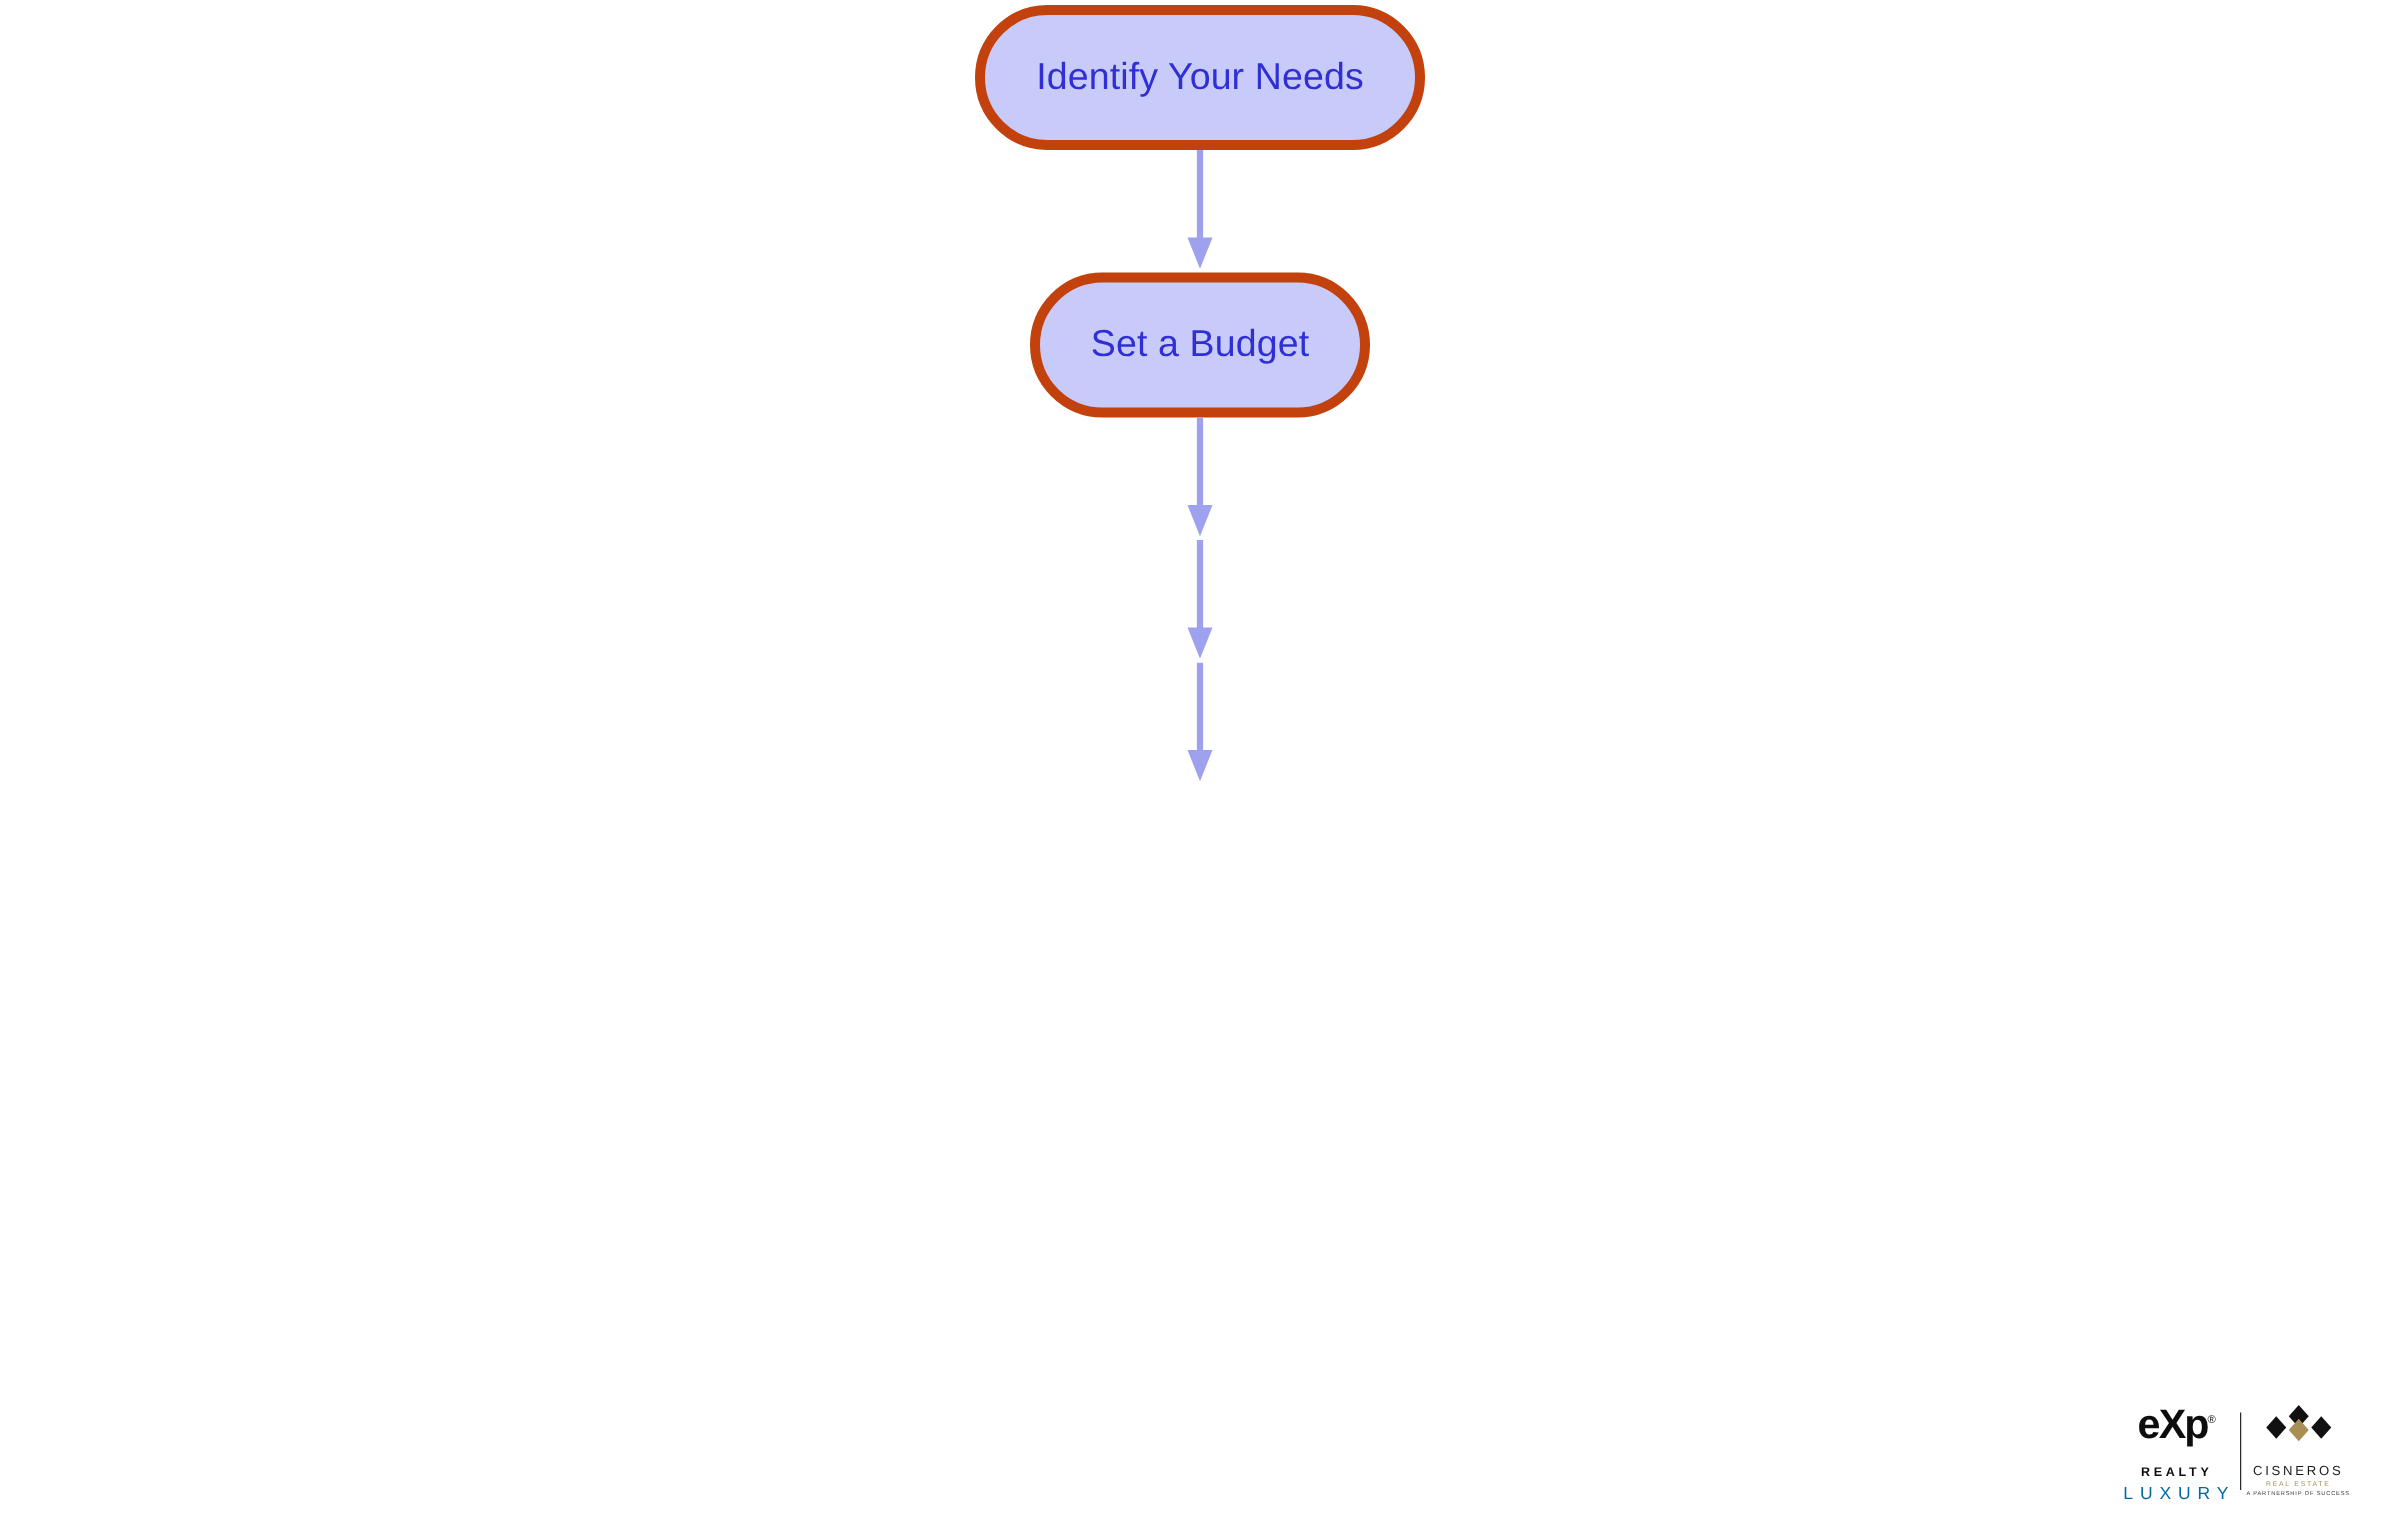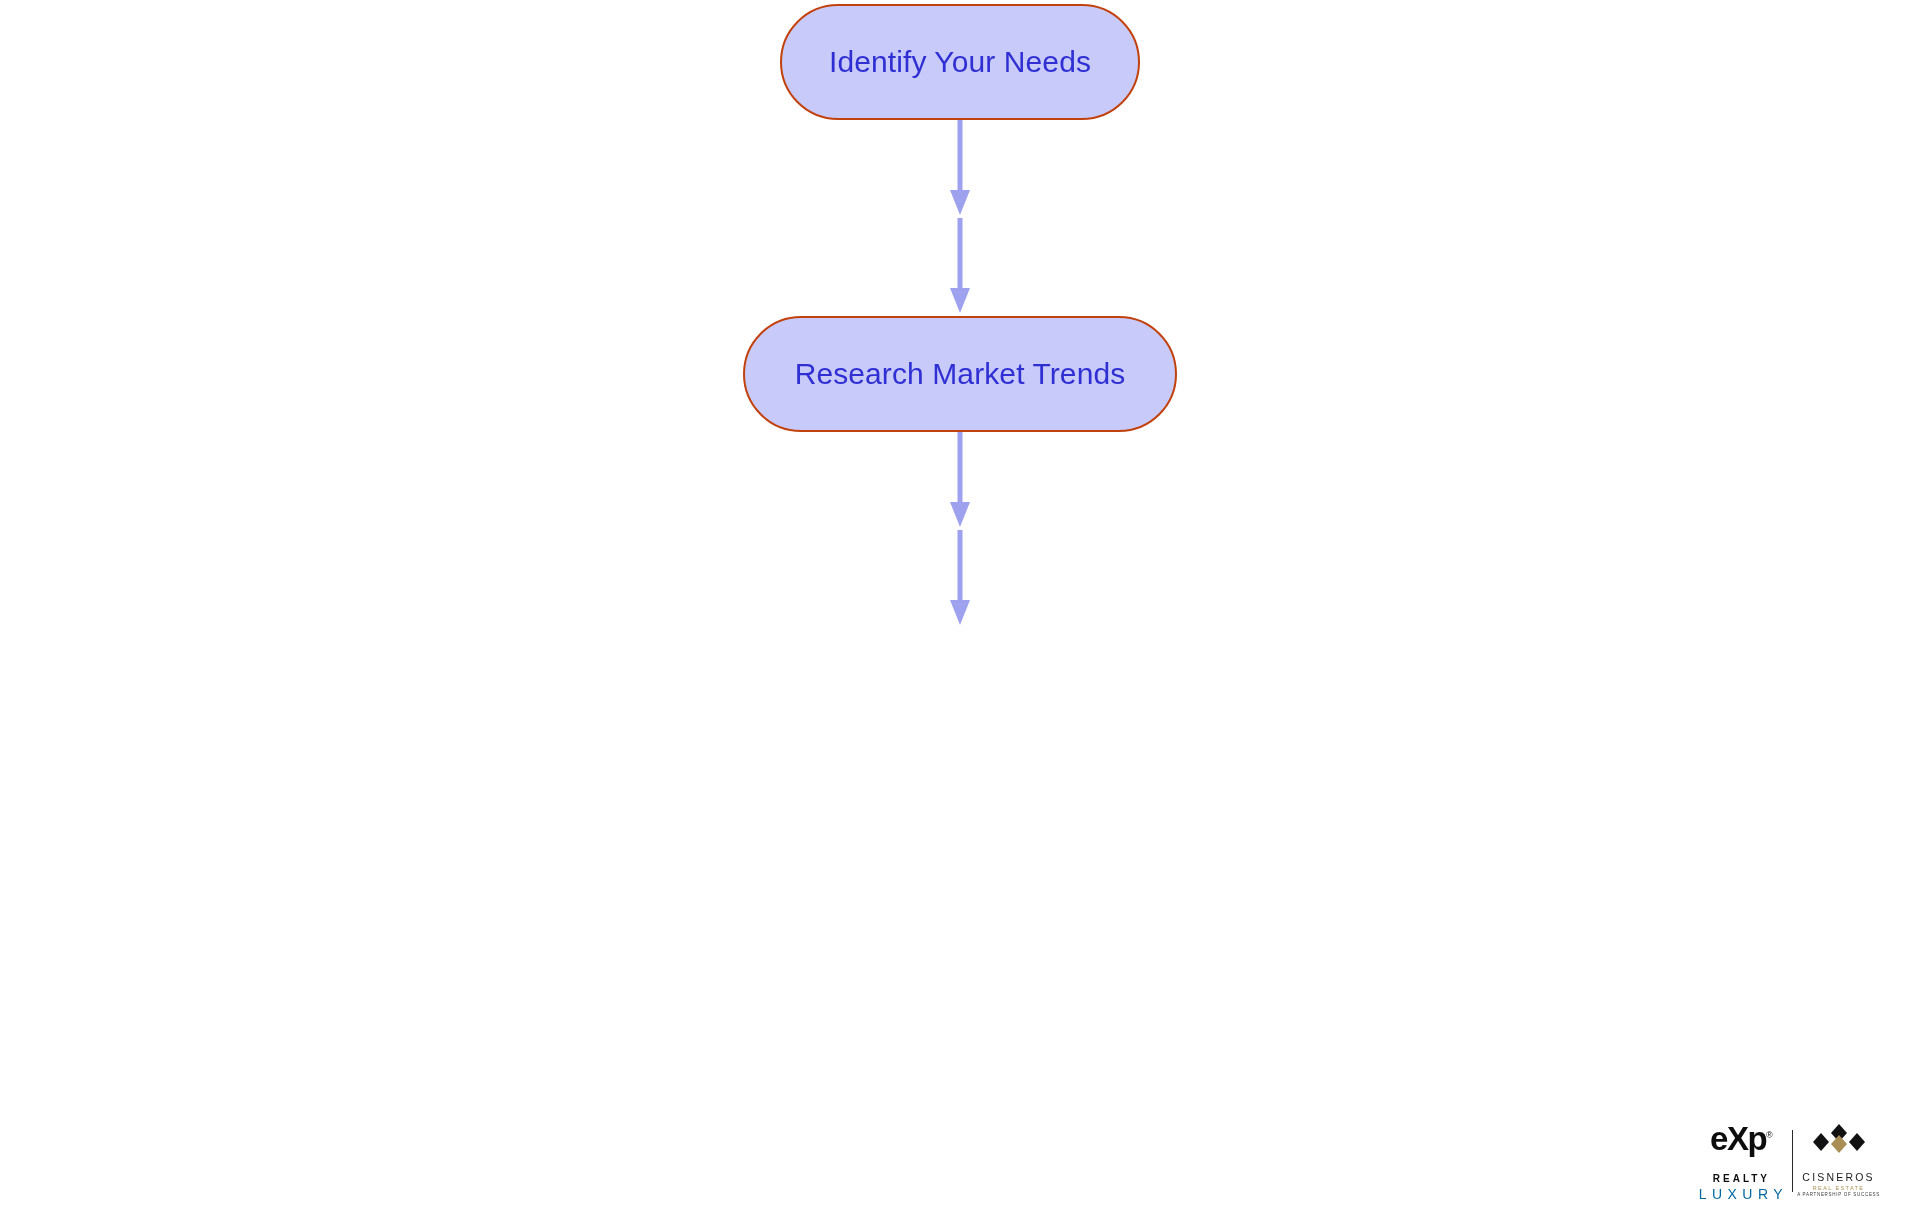--- a/index.html
+++ b/index.html
@@ -27,21 +27,21 @@
     width: 1920px;
     display: flex;
     flex-direction: column;
     align-items: center;
   }
 
   
   .node {
     box-sizing: border-box;
     background: #c8cbf9;
-    border: 2px solid #c2410c;
+    border: 8px solid #c2410c;
     border-radius: 999px;
     color: #2f2fd4;
     display: flex;
     align-items: center;
     justify-content: center;
     text-align: center;
     height: 116px;
     padding: 0 46px;
     font-size: 30px;
     font-weight: 400;
@@ -158,29 +158,29 @@
 
     <div class="node" style="width:360px;">
       <span>Identify Your Needs</span>
     </div>
 
     <svg class="connector" viewBox="0 0 24 98">
       <line x1="12" y1="0" x2="12" y2="74"></line>
       <polygon points="2,70 22,70 12,95"></polygon>
     </svg>
 
-
-    <svg class="connector" viewBox="0 0 24 98">
-      <line x1="12" y1="0" x2="12" y2="74"></line>
-      <polygon points="2,70 22,70 12,95"></polygon>
-    </svg>
-
-    <div class="node" style="width:434px;">
-      <span>Research Market Trends</span>
-    </div>
+    <div class="node" style="width:272px;">
+      <span>Set a Budget</span>
+    </div>
+
+    <svg class="connector" viewBox="0 0 24 98">
+      <line x1="12" y1="0" x2="12" y2="74"></line>
+      <polygon points="2,70 22,70 12,95"></polygon>
+    </svg>
+
 
     <svg class="connector" viewBox="0 0 24 98">
       <line x1="12" y1="0" x2="12" y2="74"></line>
       <polygon points="2,70 22,70 12,95"></polygon>
     </svg>
 
 
     <svg class="connector" viewBox="0 0 24 98">
       <line x1="12" y1="0" x2="12" y2="74"></line>
       <polygon points="2,70 22,70 12,95"></polygon>

